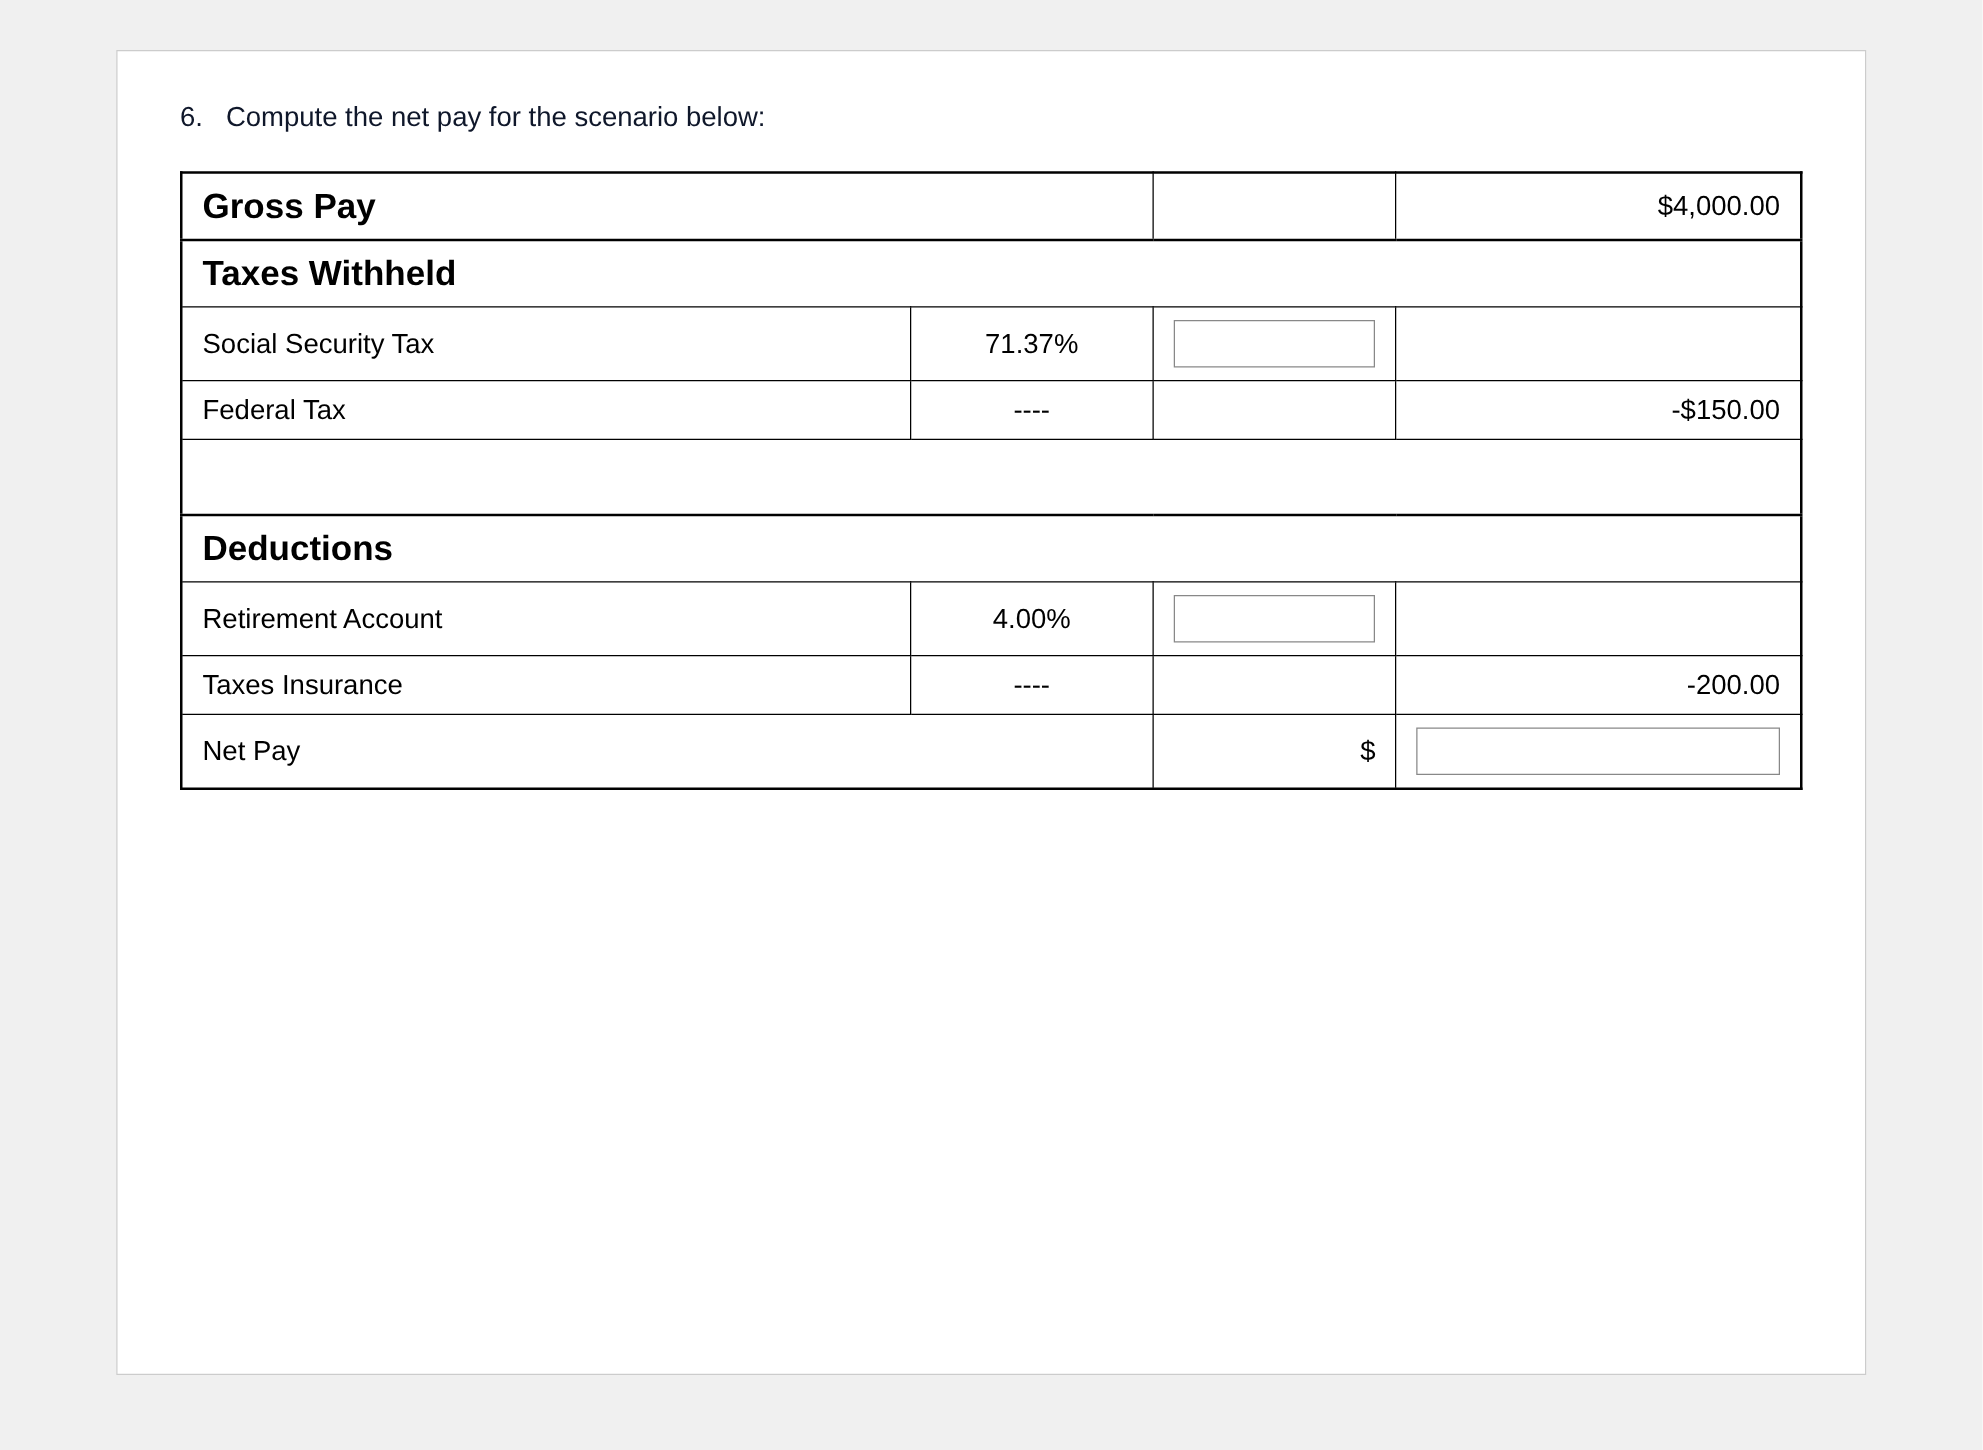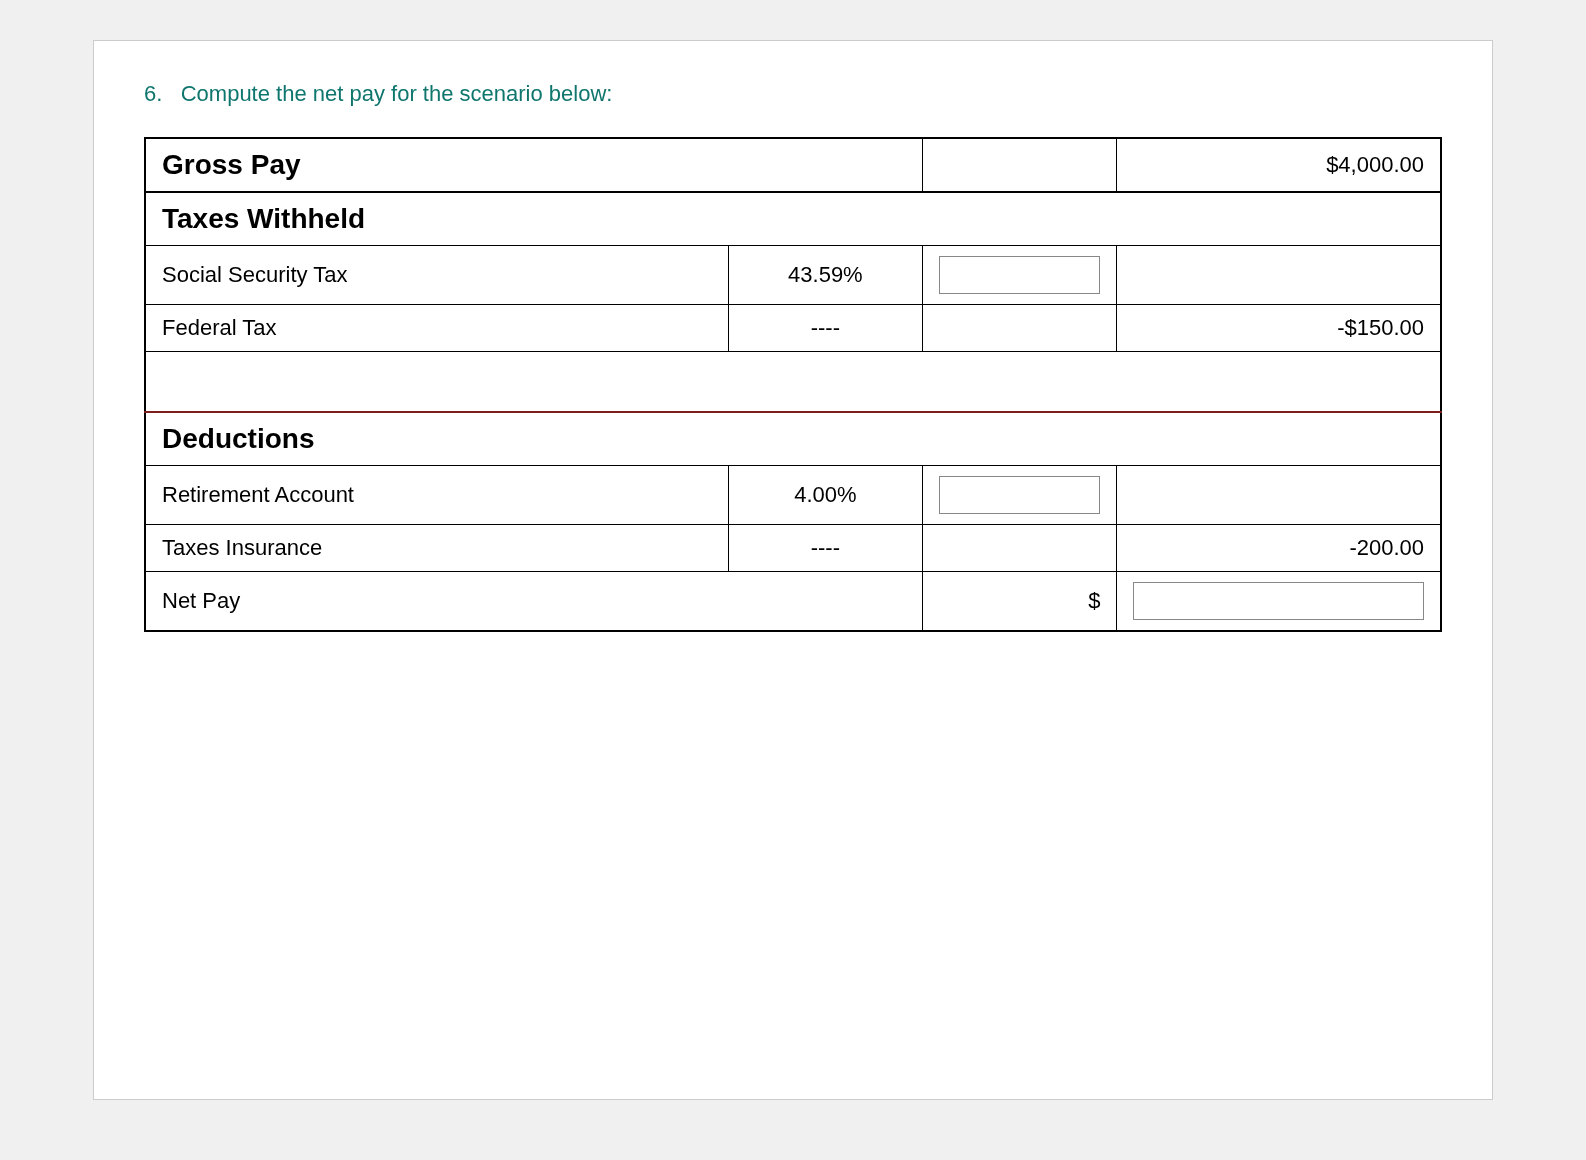--- a/index.html
+++ b/index.html
@@ -22,21 +22,21 @@
       background: #ffffff;
       width: 1400px;
       min-height: 1060px;
       padding: 40px 50px;
       border: 1px solid #ccc;
     }
 
     .question-label {
       font-size: 22px;
       margin-bottom: 30px;
-      color: #0f766e;
+      color: #0f172a;
     }
 
     .pay-table {
       width: 100%;
       border-collapse: collapse;
       border: 2px solid #000;
     }
 
     .pay-table td {
       border: 1px solid #000;
@@ -99,21 +99,21 @@
       font-weight: normal;
       text-align: right;
       padding-right: 4px;
     }
 
     .taxes-header td {
       border-top: 2px solid #000;
     }
 
     .deductions-header td {
-      border-top: 2px solid #7f1d1d;
+      border-top: 2px solid #000000;
     }
   </style>
 </head>
 <body>
 
 <div class="page-container">
 
   <div class="question-label">
     <span>6.</span>
     &nbsp;
@@ -128,21 +128,21 @@
       <td class="col-input"></td>
       <td class="col-value text-right">$4,000.00</td>
     </tr>
 
     <tr class="taxes-header">
       <td class="col-label bold-label" colspan="4">Taxes Withheld</td>
     </tr>
 
     <tr>
       <td class="col-label">Social Security Tax</td>
-      <td class="col-rate text-center">43.59%</td>
+      <td class="col-rate text-center">71.37%</td>
       <td class="col-input">
         <input class="input-field" type="text" value="" style="">
       </td>
       <td class="col-value"></td>
     </tr>
 
 
     <tr>
       <td class="col-label">Federal Tax</td>
       <td class="col-rate text-center">----</td>

